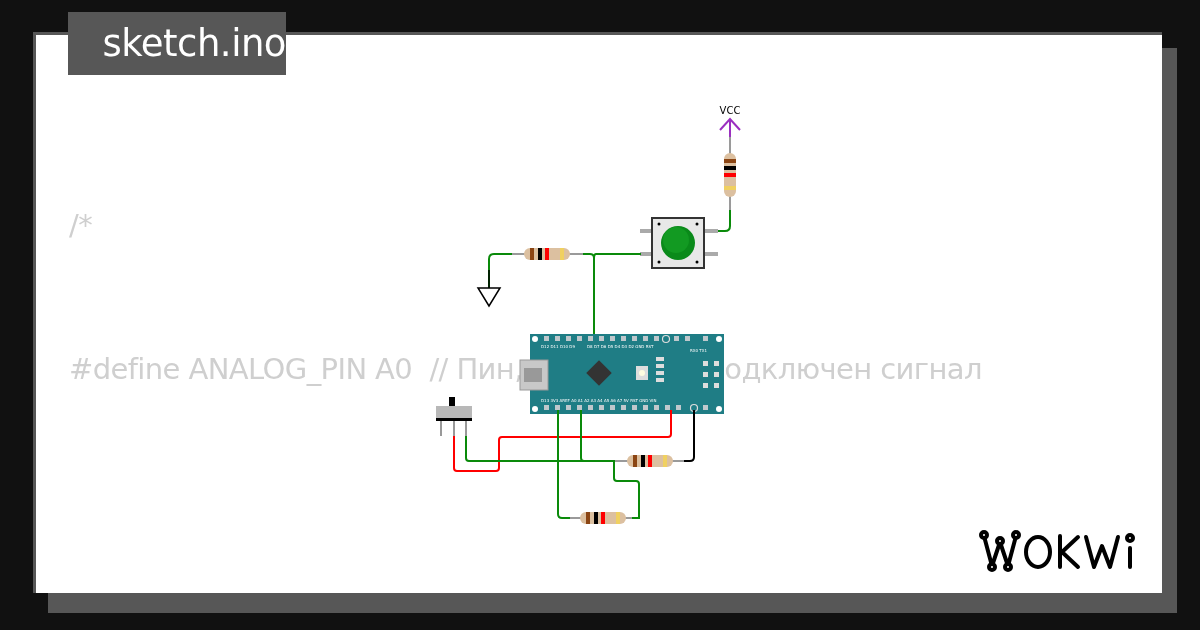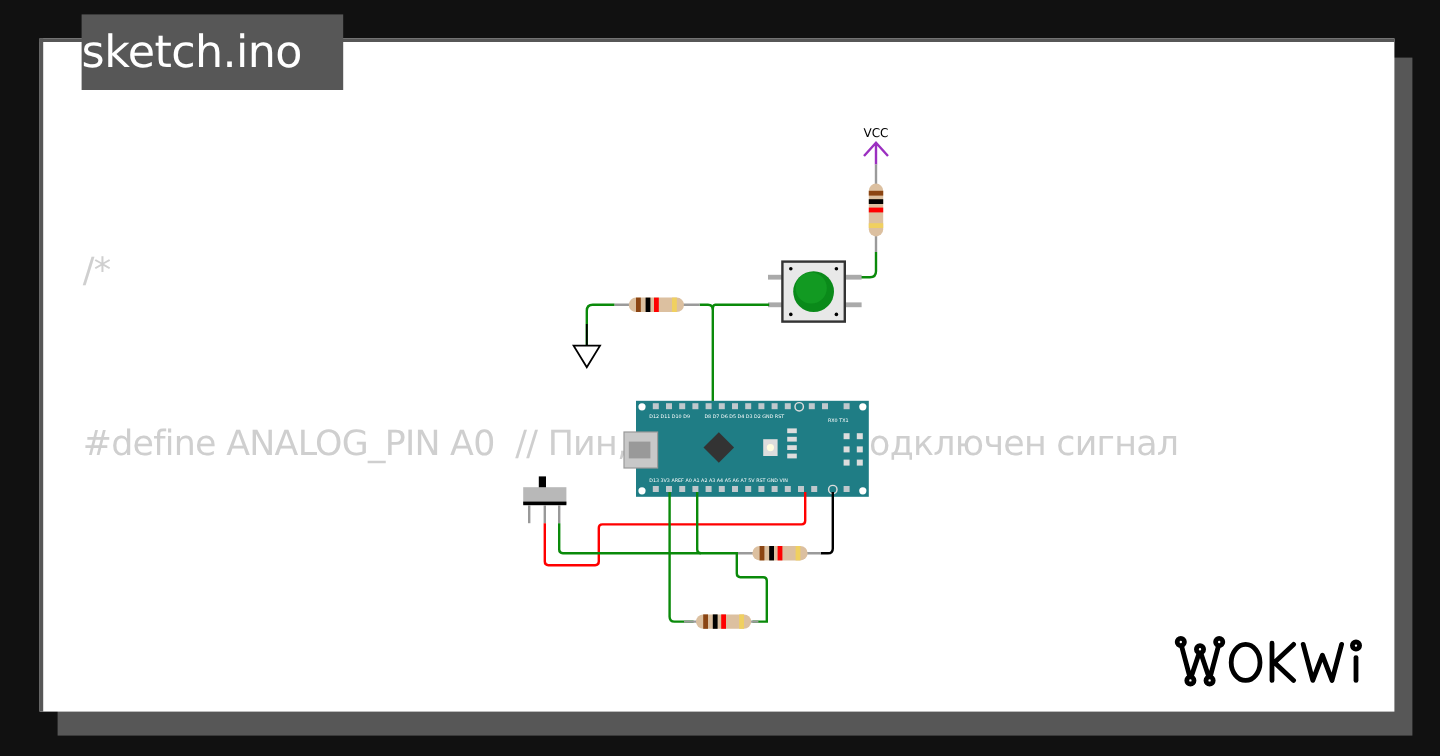--- a/index.html
+++ b/index.html
@@ -2,21 +2,21 @@
 <html><head>
 <meta charset="utf-8">
 <style>
   html,body{margin:0;padding:0;}
   body{width:1200px;height:630px;background:#111111;position:relative;overflow:hidden;font-family:"DejaVu Sans","Liberation Sans",sans-serif;}
   .shadow{position:absolute;left:48px;top:48px;width:1129px;height:565px;background:#575757;}
   .panel{position:absolute;left:33px;top:32px;width:1129px;height:561px;background:#ffffff;border:3px solid #575757;border-right:none;border-bottom:none;box-sizing:border-box;overflow:hidden;}
   .panel-inner{position:absolute;left:0;top:0;right:0;bottom:0;overflow:hidden;}
   .code{position:absolute;left:33px;top:70px;margin:0;color:#cfcfcf;font-size:29px;line-height:48px;white-space:pre;font-family:"DejaVu Sans","Liberation Sans",sans-serif;letter-spacing:-0.6px;}
   .code .line{display:block;height:48px;}
-  .label{position:absolute;left:68px;top:12px;width:218px;height:63px;background:#575757;color:#ffffff;font-size:37px;line-height:63px;text-align:left;font-family:"DejaVu Sans","Liberation Sans",sans-serif;letter-spacing:-0.5px;}
+  .label{position:absolute;left:68px;top:12px;width:218px;height:63px;background:#575757;color:#ffffff;font-size:37px;line-height:63px;text-align:right;font-family:"DejaVu Sans","Liberation Sans",sans-serif;letter-spacing:-0.5px;}
   .circuit{position:absolute;left:0;top:0;}
   .logo{position:absolute;left:978px;top:528px;}
 </style>
 </head>
 <body>
 
 <div class="shadow"></div>
 
 <div class="panel">
   <div class="panel-inner">

